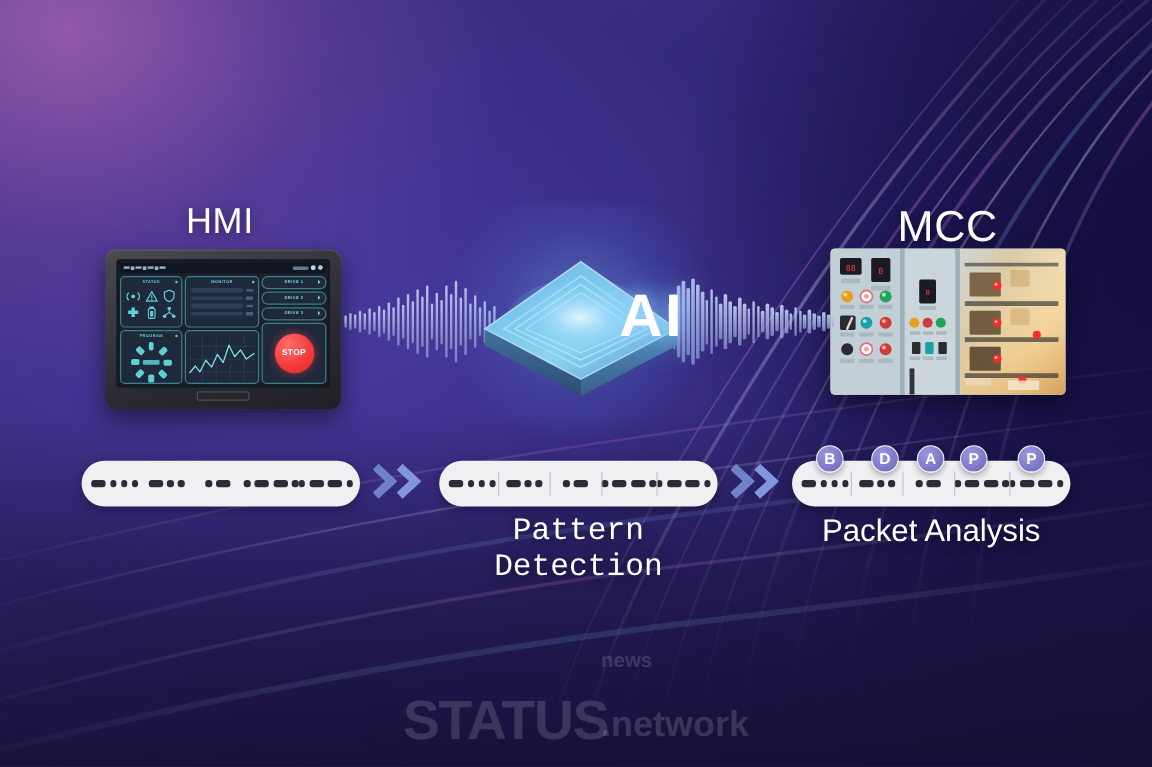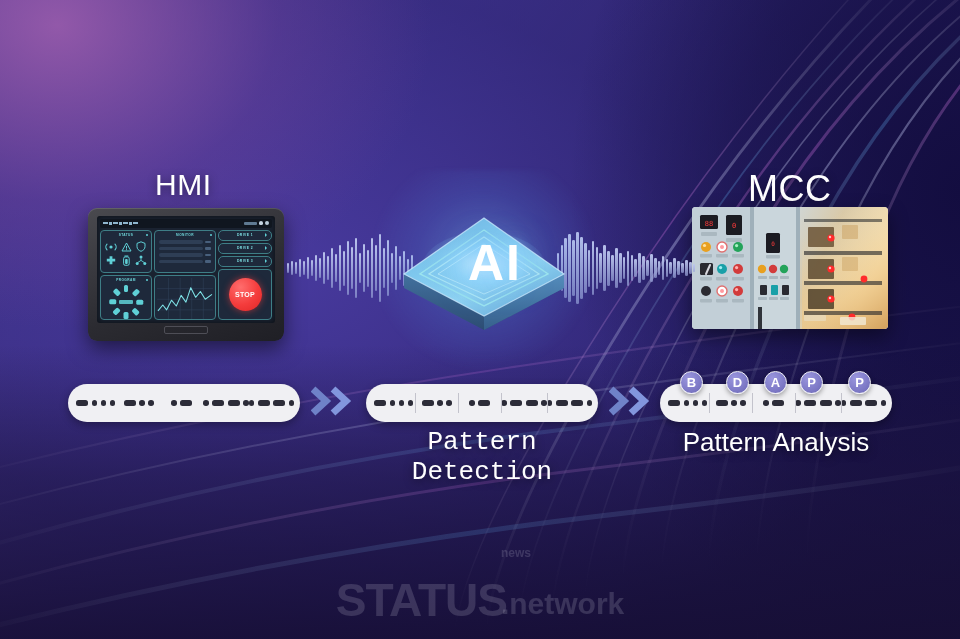--- a/index.html
+++ b/index.html
@@ -150,24 +150,23 @@
 
   
   #ai-chip{ position:absolute; left:398px; top:196px; width:172px; height:148px; }
   #ai-glow{
     position:absolute; left:-26px; top:-26px; width:224px; height:200px;
     background:radial-gradient(ellipse at 50% 45%, rgba(120,200,255,.38) 0%, rgba(80,140,230,.18) 42%, rgba(60,90,200,0) 72%);
     filter:blur(2px);
   }
   #ai-chip svg{ position:absolute; inset:0; }
   #ai-text{
-    position:absolute; left:0; top:38px; width:100%; text-align:center;
+    position:absolute; left:0; top:38px; width:100%; text-align:right;
     font-size:50px; font-weight:700; color:#fff; letter-spacing:2px;
     text-shadow:0 0 16px rgba(150,215,255,.95), 0 0 34px rgba(110,180,255,.7);
-    margin-left:11px;
   }
 
   
   #pipeline{ position:absolute; left:0; top:372px; width:960px; height:90px; }
   .stage{ position:absolute; }
   .pill{
     height:38px; background:#f0f0f3; border-radius:19px;
     display:flex; align-items:center; padding:0 6px;
     box-shadow:0 3px 9px rgba(0,0,0,.33);
   }
@@ -201,21 +200,21 @@
   }
 
   
   #watermark{
     position:absolute; left:0; bottom:16px; width:100%; text-align:center;
     color:rgba(225,225,240,.17); pointer-events:none; line-height:1;
   }
   #wm-row{ display:inline-flex; align-items:flex-end; }
   #wm-aving{ font-size:46px; font-weight:700; letter-spacing:-1px; }
   #wm-stack{ display:flex; flex-direction:column; align-items:flex-start; margin-left:-6px; margin-bottom:4px; }
-  #wm-news{ font-size:12px; font-weight:700; line-height:1; margin-bottom:1px; }
+  #wm-news{ font-size:17px; font-weight:700; line-height:1; margin-bottom:1px; }
   #wm-net{ font-size:30px; font-weight:700; line-height:1;margin-top:29px; }
 </style>
 </head>
 <body>
 
 <div id="stage">
 
   <div class="bg-base"></div>
   <div class="bg-rightdark"></div>
   <div class="bg-botdark"></div>
@@ -740,21 +739,21 @@
             <span class="dash"></span>
             <span class="dot"></span>
           </span>
         <span class="mgrp">
             <span class="dot"></span>
             <span class="dash"></span>
             <span class="dash"></span>
             <span class="dot"></span>
           </span>
       </div>
-      <div class="caption">Pattern Analysis</div>
+      <div class="caption">Packet Analysis</div>
     </div>
   </div>
 
   <div id="watermark">
     <span id="wm-row">
       <span id="wm-aving">STATUS</span>
       <span id="wm-stack">
         <span id="wm-news">news</span>
         <span id="wm-net">.network</span>
       </span>

